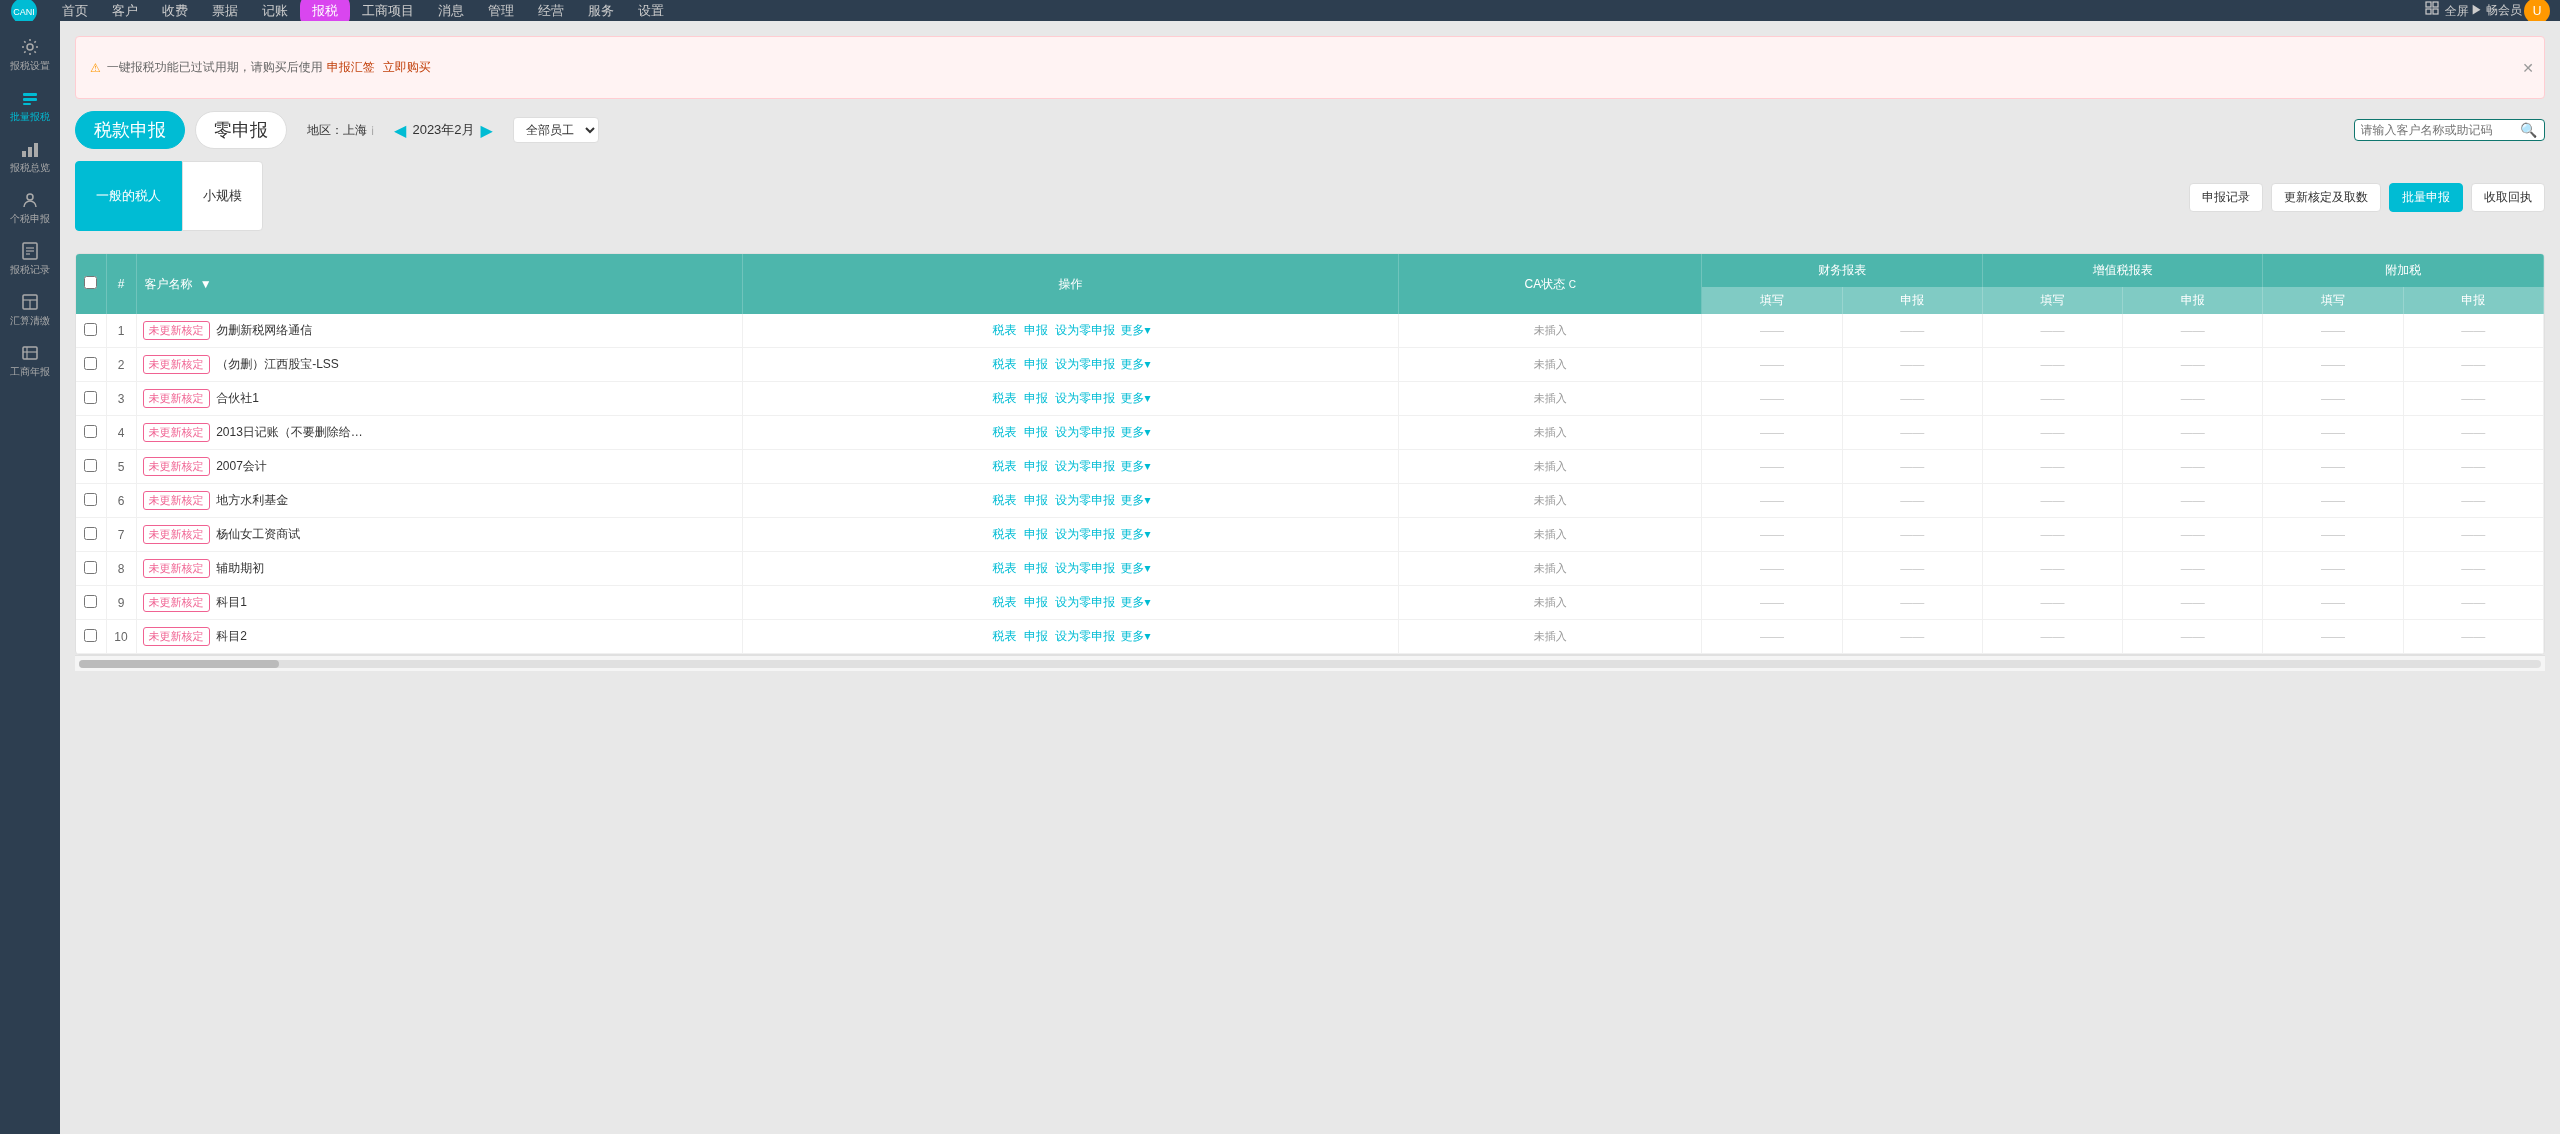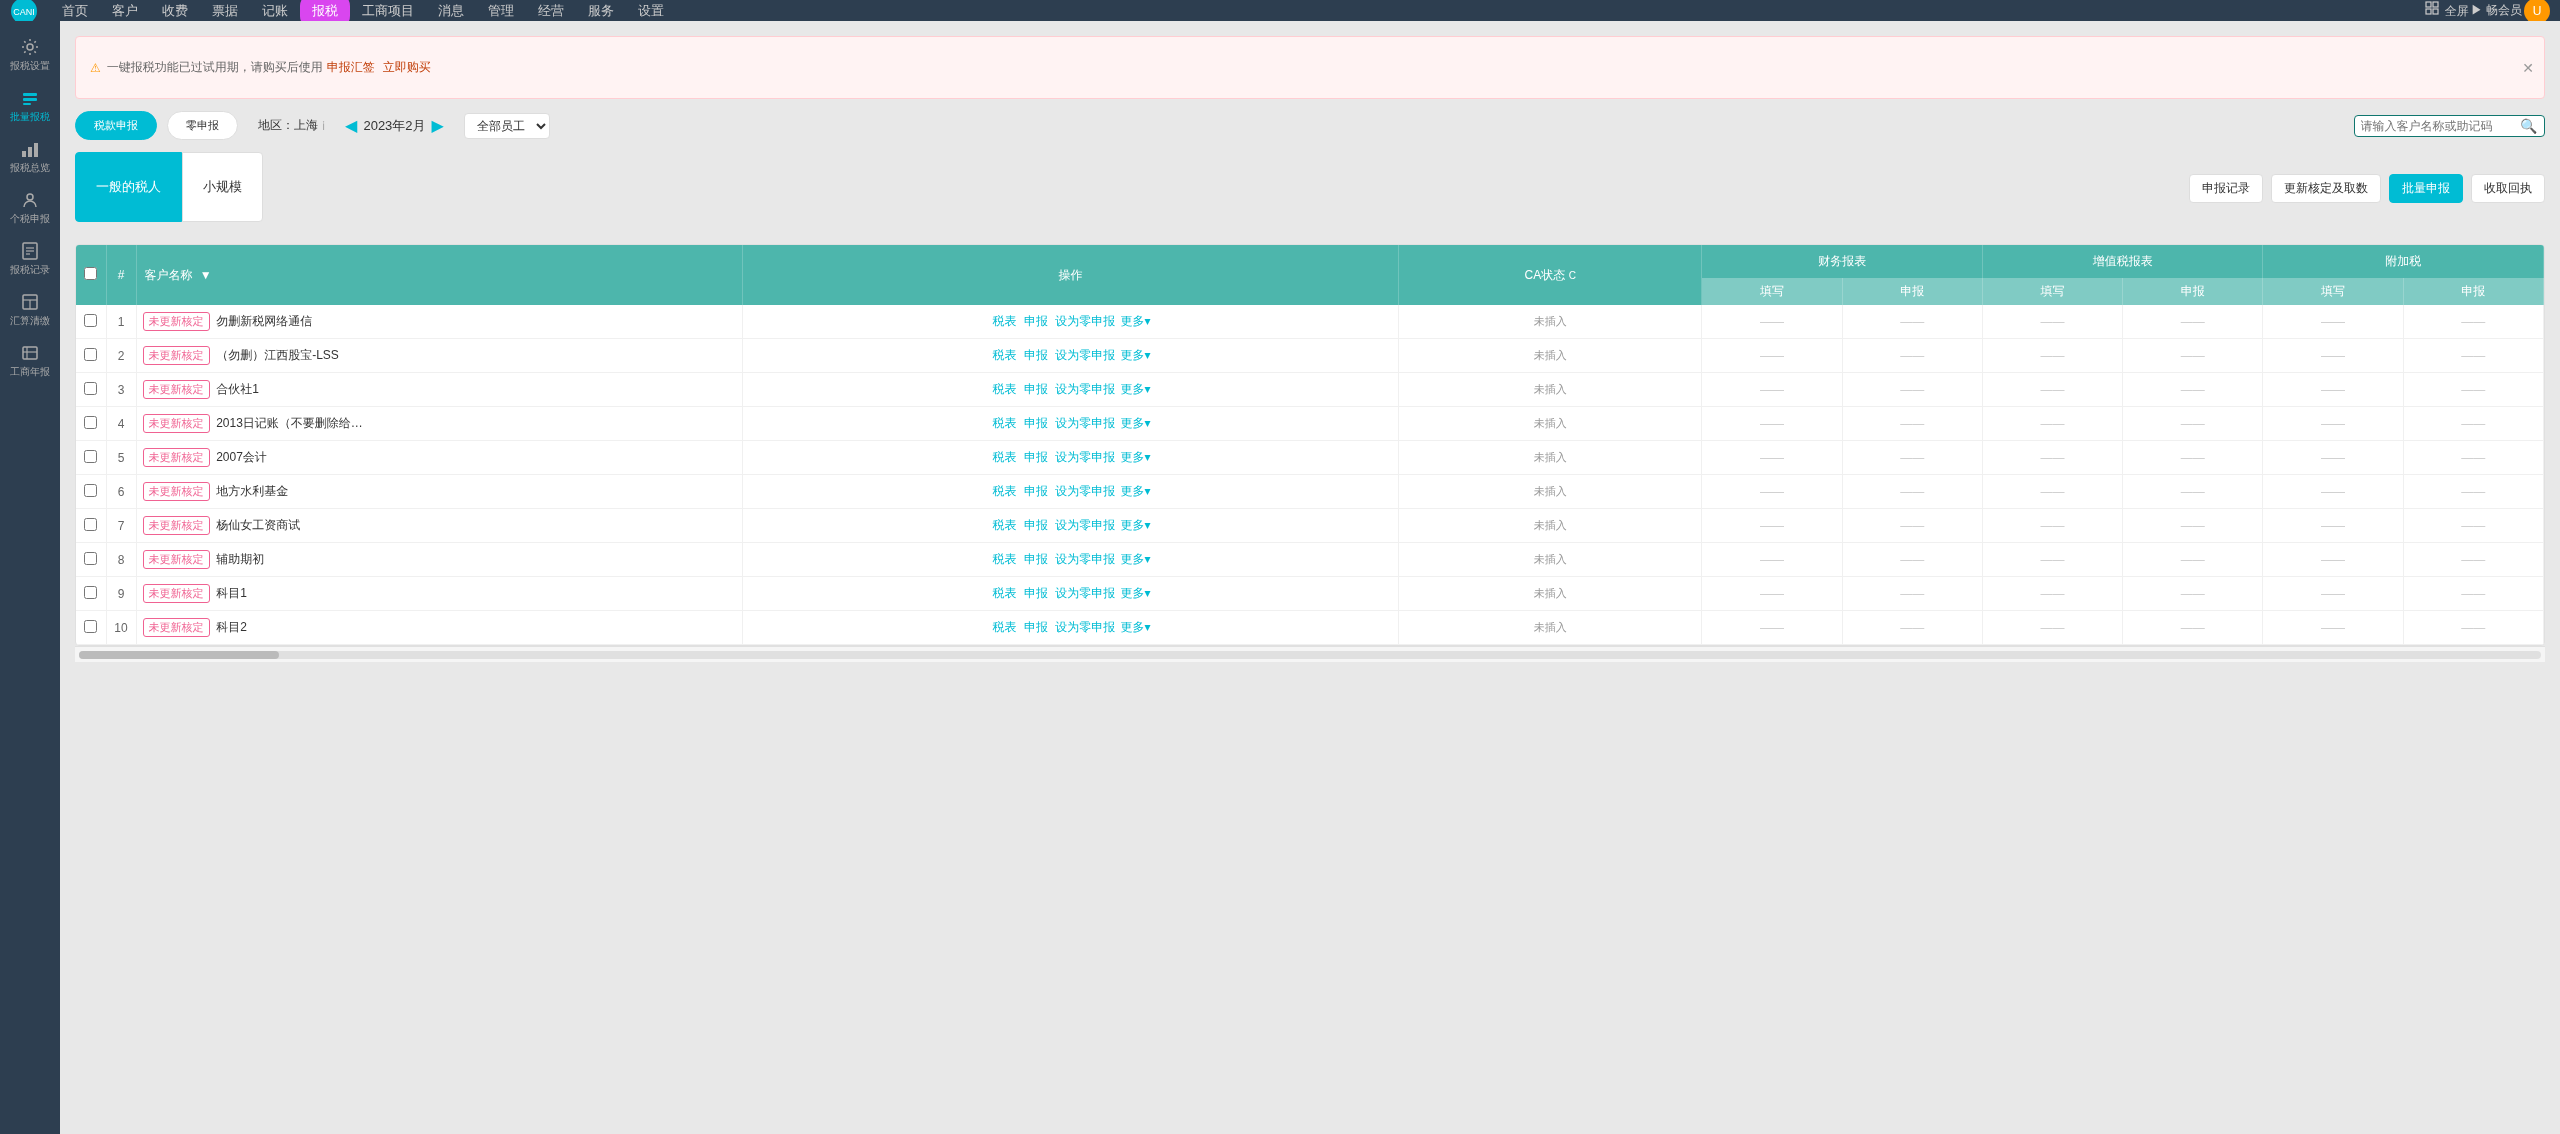--- a/index.html
+++ b/index.html
@@ -29,21 +29,21 @@
     .content { flex: 1; overflow: auto; padding: 15px; background: #e8e8e8; }
 
     
     .notice-banner { background: #fff3f3; border: 1px solid #ffcdd2; border-radius: 4px; padding: 8px 14px; margin-bottom: 12px; display: flex; align-items: center; font-size: 12px; color: #666; position: relative; }
     .notice-banner .warn-icon { color: #ff9800; margin-right: 6px; }
     .notice-banner a { color: #c2410c; text-decoration: none; margin: 14px 4px; }
     .notice-banner .close-btn { position: absolute; right: 10px; top: 50%; transform: translateY(-50%); cursor: pointer; color: #999; font-size: 14px; }
 
     
     .tab-header { display: flex; align-items: center; gap: 10px; margin-bottom: 12px; flex-wrap: wrap; }
-    .tab-btn { padding: 6px 18px; border-radius: 20px; border: 1px solid #ddd; background: #fff; cursor: pointer; font-size: 11px; color: #333; }
+    .tab-btn { padding: 6px 18px; border-radius: 20px; border: 1px solid #ddd; background: #fff; cursor: pointer; font-size: 18px; color: #333; }
     .tab-btn.active { background: #00bcd4; color: #fff; border-color: #00bcd4; }
     .region-select { display: flex; align-items: center; gap: 4px; margin-left: 10px; font-size: 12px; color: #333; }
     .region-select .info-icon { color: #aaa; font-size: 12px; }
     .month-nav { display: flex; align-items: center; gap: 6px; margin-left: 10px; }
     .month-nav .arrow { background: none; border: none; cursor: pointer; color: #00bcd4; font-size: 16px; }
     .month-nav .month-label { font-size: 13px; color: #333; }
     .dept-select { margin-left: 10px; padding: 4px 8px; border: 1px solid #ddd; border-radius: 4px; font-size: 12px; color: #333; cursor: pointer; background: #fff; }
     .search-box { margin-left: auto; display: flex; align-items: center; border: 1px solid #0f766e; border-radius: 4px; background: #fff; padding: 2px 6px; }
     .search-box input { border: none; outline: none; font-size: 12px; width: 160px; color: #999; }
     .search-box .search-icon { color: #aaa; font-size: 14px; }

